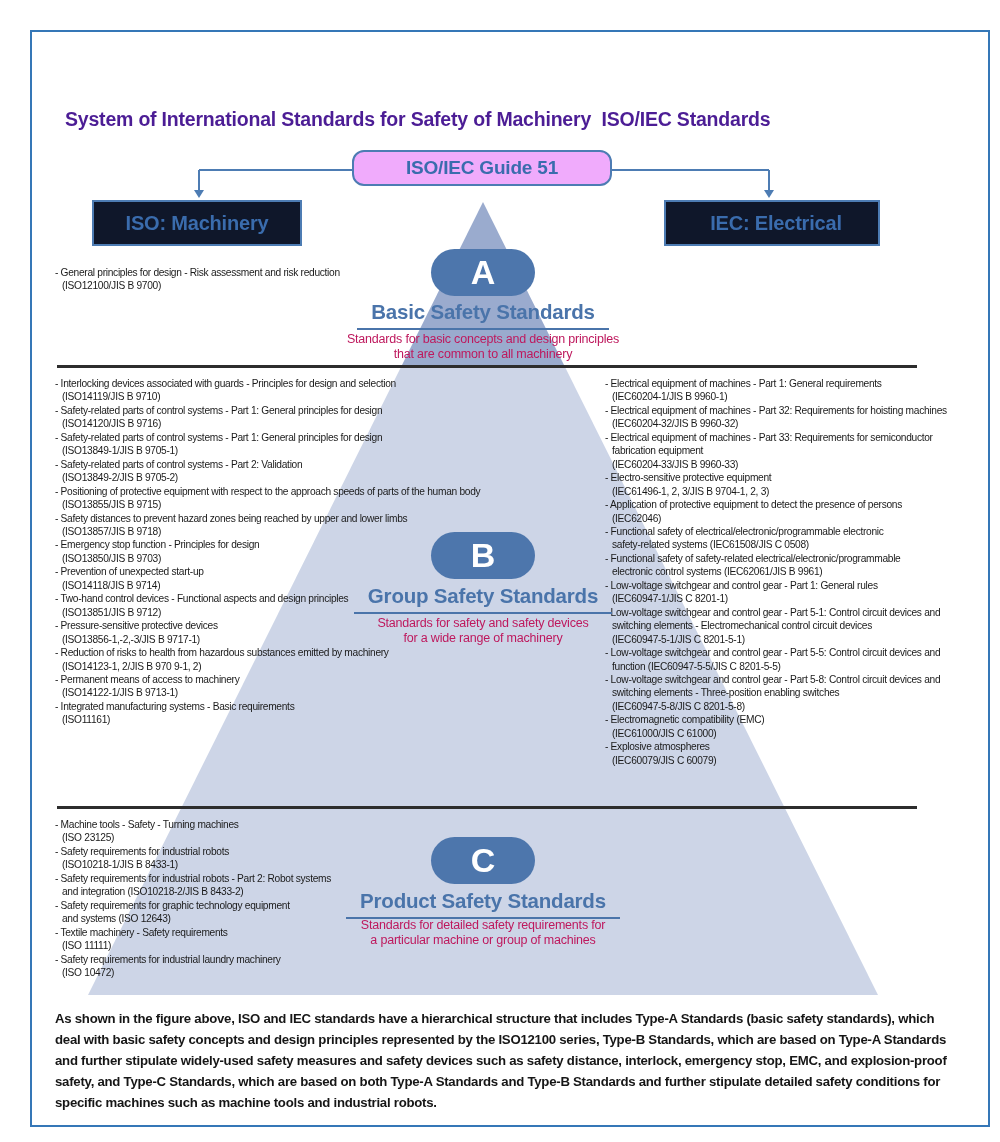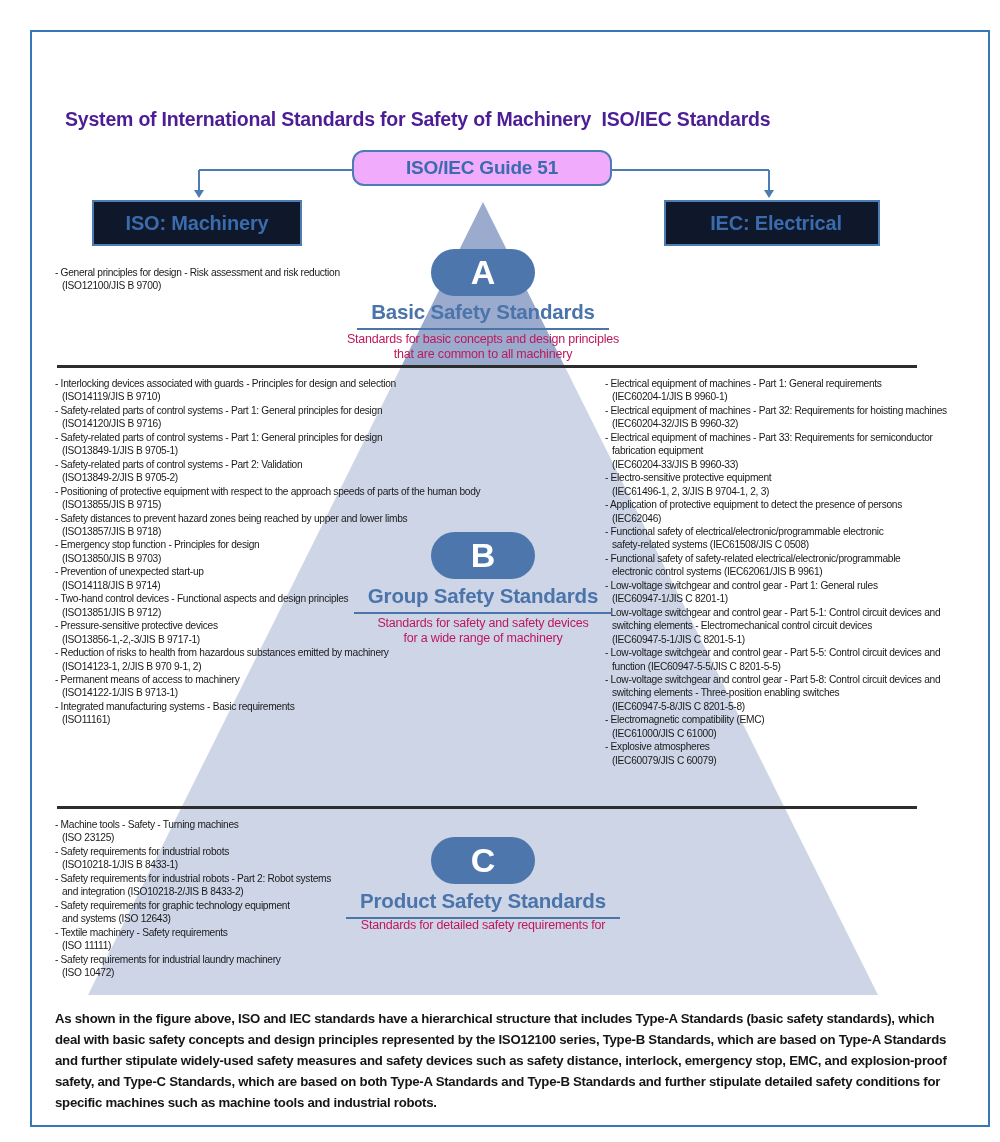--- a/index.html
+++ b/index.html
@@ -284,17 +284,18 @@
         <div class="std-line">- Safety requirements for industrial laundry machinery</div>
         <div class="std-line cont">(ISO 10472)</div>
       </div>
     </div>
   <div class="layer badge badge-c">C</div>
   <div class="layer center-block heading heading-c">
     <span class="heading-text">Product Safety Standards</span>
   </div>
   <div class="layer center-block subtitle subtitle-c">
       <div>Standards for detailed safety requirements for</div>
+      <div>a particular machine or group of machines</div>
     </div>
 
   <p class="layer footer-text">As shown in the figure above, ISO and IEC standards have a hierarchical structure that includes Type-A Standards (basic safety standards), which deal with basic safety concepts and design principles represented by the ISO12100 series, Type-B Standards, which are based on Type-A Standards and further stipulate widely-used safety measures and safety devices such as safety distance, interlock, emergency stop, EMC, and explosion-proof safety, and Type-C Standards, which are based on both Type-A Standards and Type-B Standards and further stipulate detailed safety conditions for specific machines such as machine tools and industrial robots.</p>
 
 </div>
 
 </body></html>

